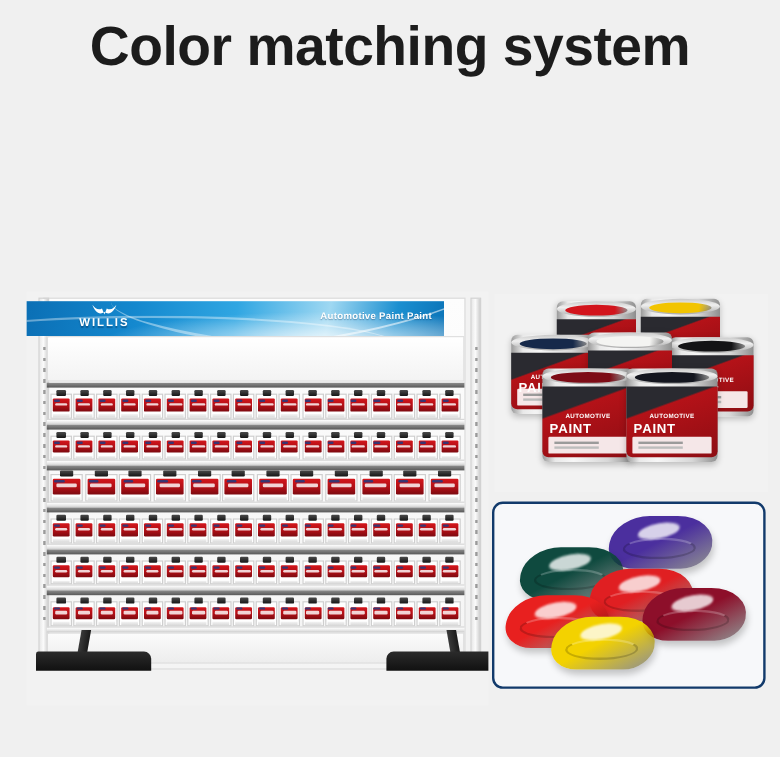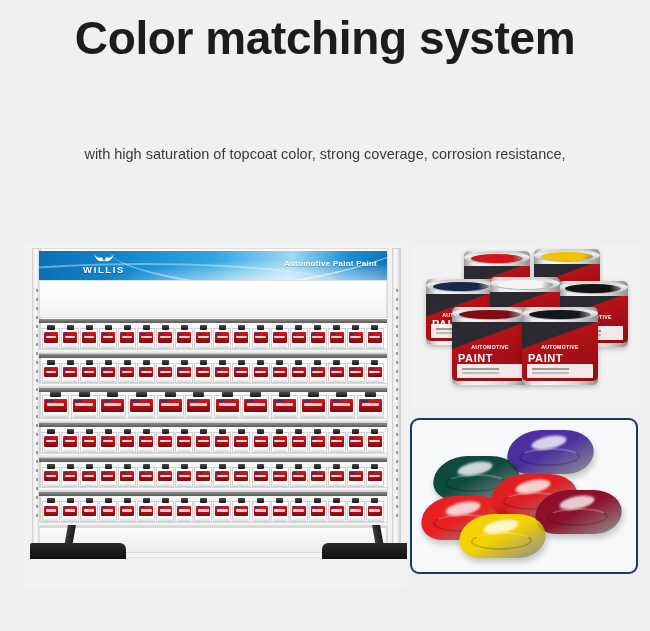--- a/index.html
+++ b/index.html
@@ -46,21 +46,21 @@
   }
   .upright.left{left:10px;}
   .upright.right{left:370px;}
   .upright .slots{
     position:absolute;left:3px;top:40px;width:2px;height:230px;
     background:repeating-linear-gradient(180deg,#9a9a9a 0 3px,transparent 3px 9px);
   }
 
   
   .banner{
-    position:absolute;left:17px;top:8px;width:348px;height:29px;
+    position:absolute;left:0;top:8px;width:348px;height:29px;
     background:
       radial-gradient(120% 200% at 72% 120%, rgba(255,255,255,.85) 0%, rgba(255,255,255,0) 45%),
       linear-gradient(100deg,#0b6fb5 0%,#1488ce 26%,#30a6e2 50%,#9fd8f2 72%,#1b8fd0 88%,#0c74b8 100%);
     overflow:hidden;
   }
   .banner .swoosh1{
     position:absolute;left:-10%;top:-120%;width:120%;height:260%;
     border-radius:50%;
     border-bottom:2px solid rgba(255,255,255,.55);
     transform:rotate(-6deg);
@@ -231,21 +231,20 @@
     border-top-color:rgba(255,255,255,.22);
   }
 </style>
 </head>
 <body>
 
 <div class="page">
 
   <div class="title">Color matching system</div>
   <div class="desc">
-    <span>with high saturation of topcoat color, strong coverage, corrosion resistance,</span>
   </div>
 
   <div class="rack-photo">
     <div class="rack-frame"></div>
 
     <div class="upright left">
       <div class="slots"></div>
     </div>
     <div class="upright right">
       <div class="slots"></div>

